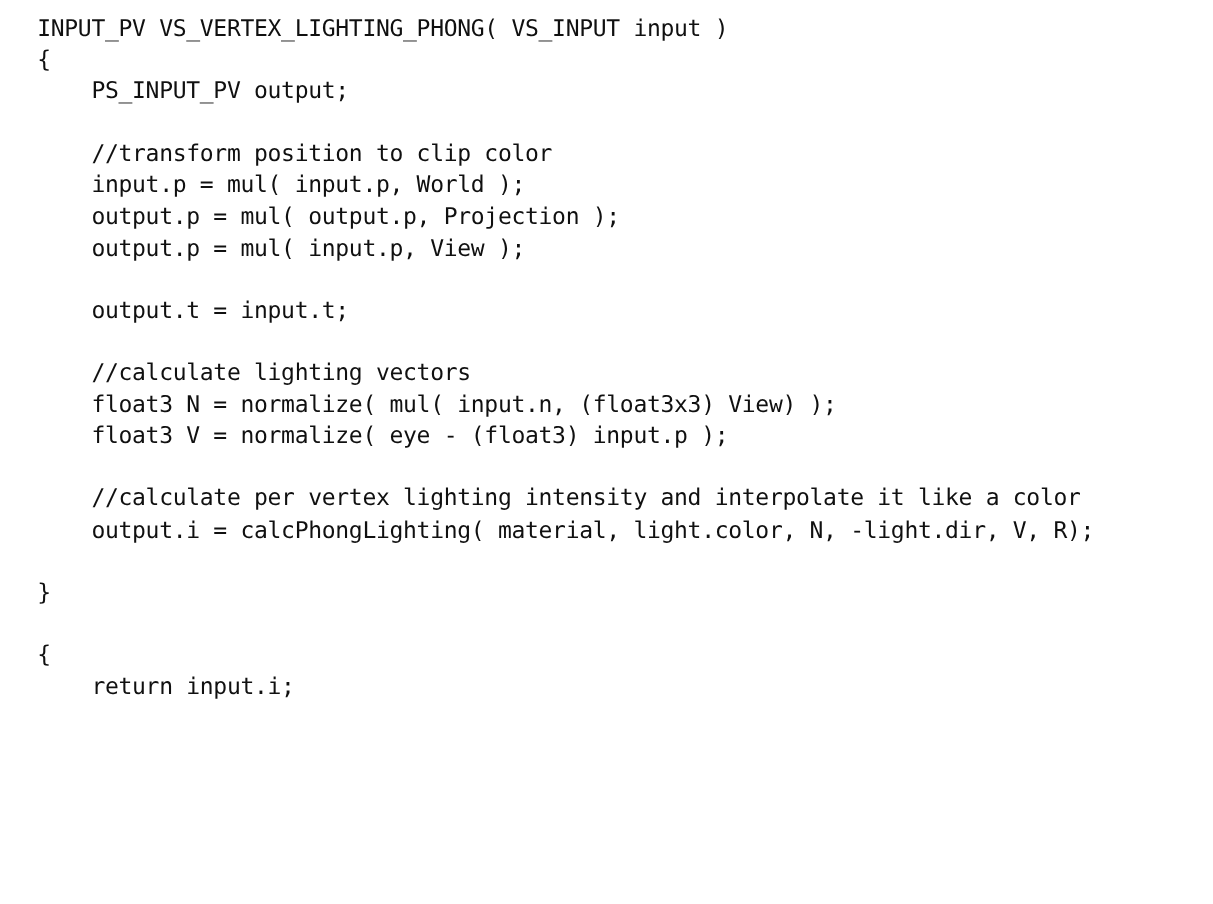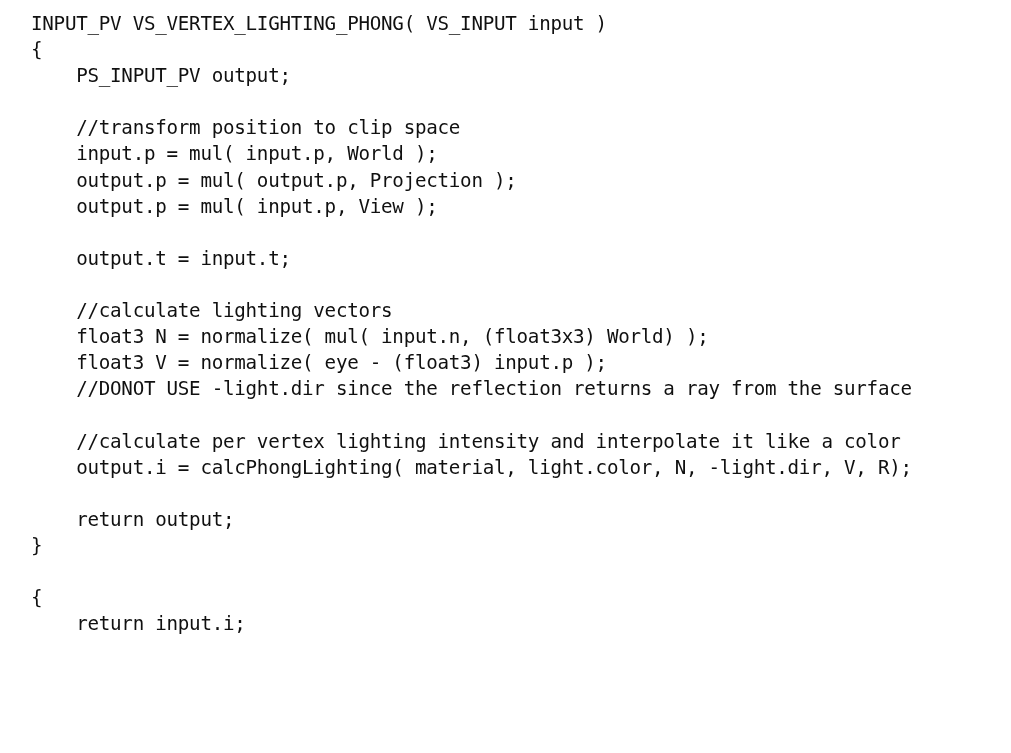--- a/index.html
+++ b/index.html
@@ -39,33 +39,31 @@
   }
 </style>
 </head>
 <body>
 
 <div id="code-listing" style="background: rgb(255, 255, 255); color: rgb(16, 16, 16);">
     <span class="code-line">INPUT_PV VS_VERTEX_LIGHTING_PHONG( VS_INPUT input )</span>
     <span class="code-line">{</span>
     <span class="code-line">    PS_INPUT_PV output;</span>
     <span class="code-line blank"></span>
-    <span class="code-line">    //transform position to clip space</span>
+    <span class="code-line">    //transform position to clip color</span>
     <span class="code-line">    input.p = mul( input.p, World );</span>
     <span class="code-line">    output.p = mul( output.p, Projection );</span>
     <span class="code-line">    output.p = mul( input.p, View );</span>
     <span class="code-line blank"></span>
     <span class="code-line">    output.t = input.t;</span>
     <span class="code-line blank"></span>
     <span class="code-line">    //calculate lighting vectors</span>
-    <span class="code-line">    float3 N = normalize( mul( input.n, (float3x3) World) );</span>
+    <span class="code-line">    float3 N = normalize( mul( input.n, (float3x3) View) );</span>
     <span class="code-line">    float3 V = normalize( eye - (float3) input.p );</span>
-    <span class="code-line">    //DONOT USE -light.dir since the reflection returns a ray from the surface</span>
     <span class="code-line blank"></span>
     <span class="code-line">    //calculate per vertex lighting intensity and interpolate it like a color</span>
     <span class="code-line">    output.i = calcPhongLighting( material, light.color, N, -light.dir, V, R);</span>
     <span class="code-line blank"></span>
-    <span class="code-line">    return output;</span>
     <span class="code-line">}</span>
     <span class="code-line blank"></span>
     <span class="code-line">{</span>
     <span class="code-line">    return input.i;</span>
   </div>
 
 </body></html>

